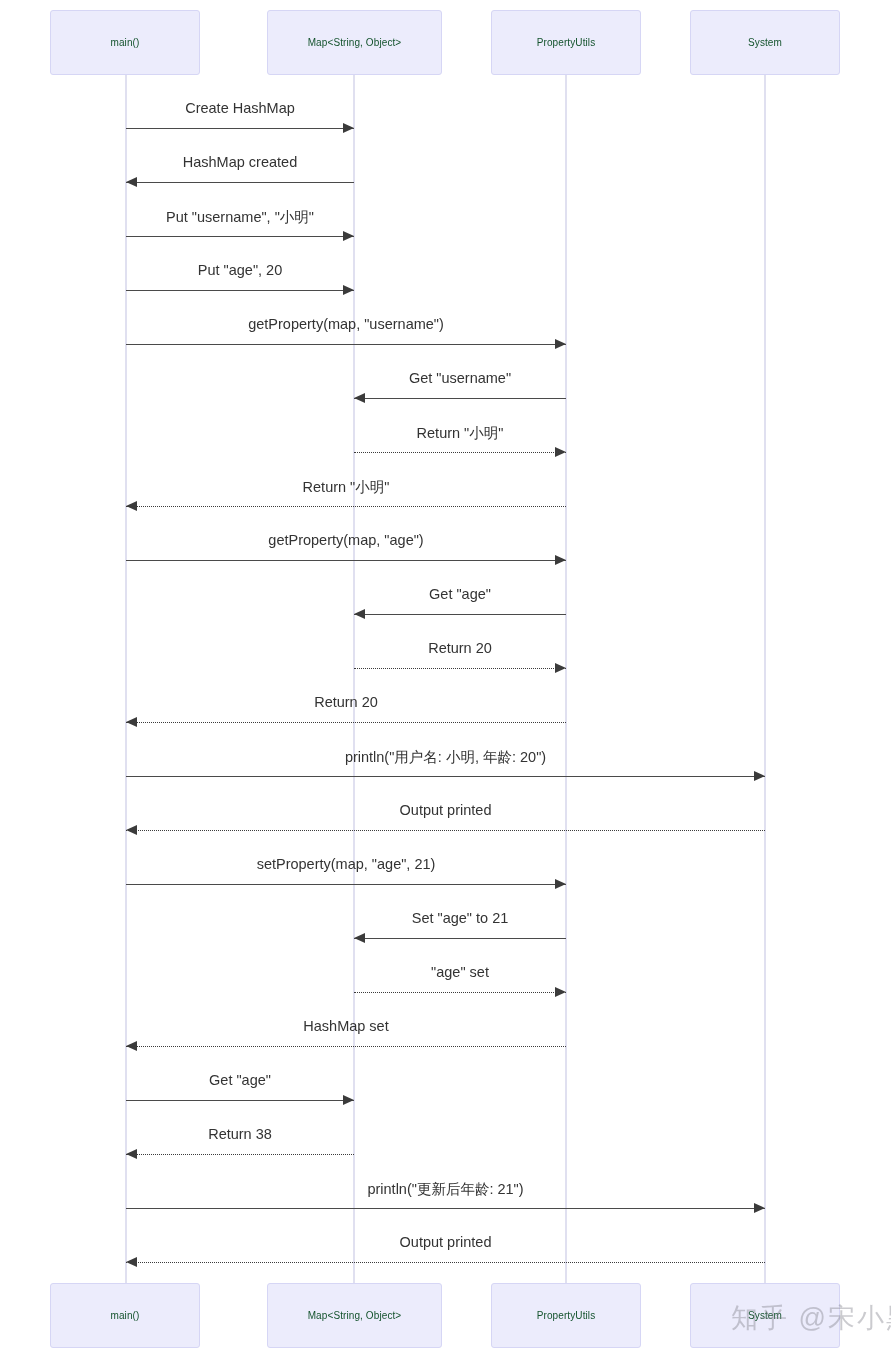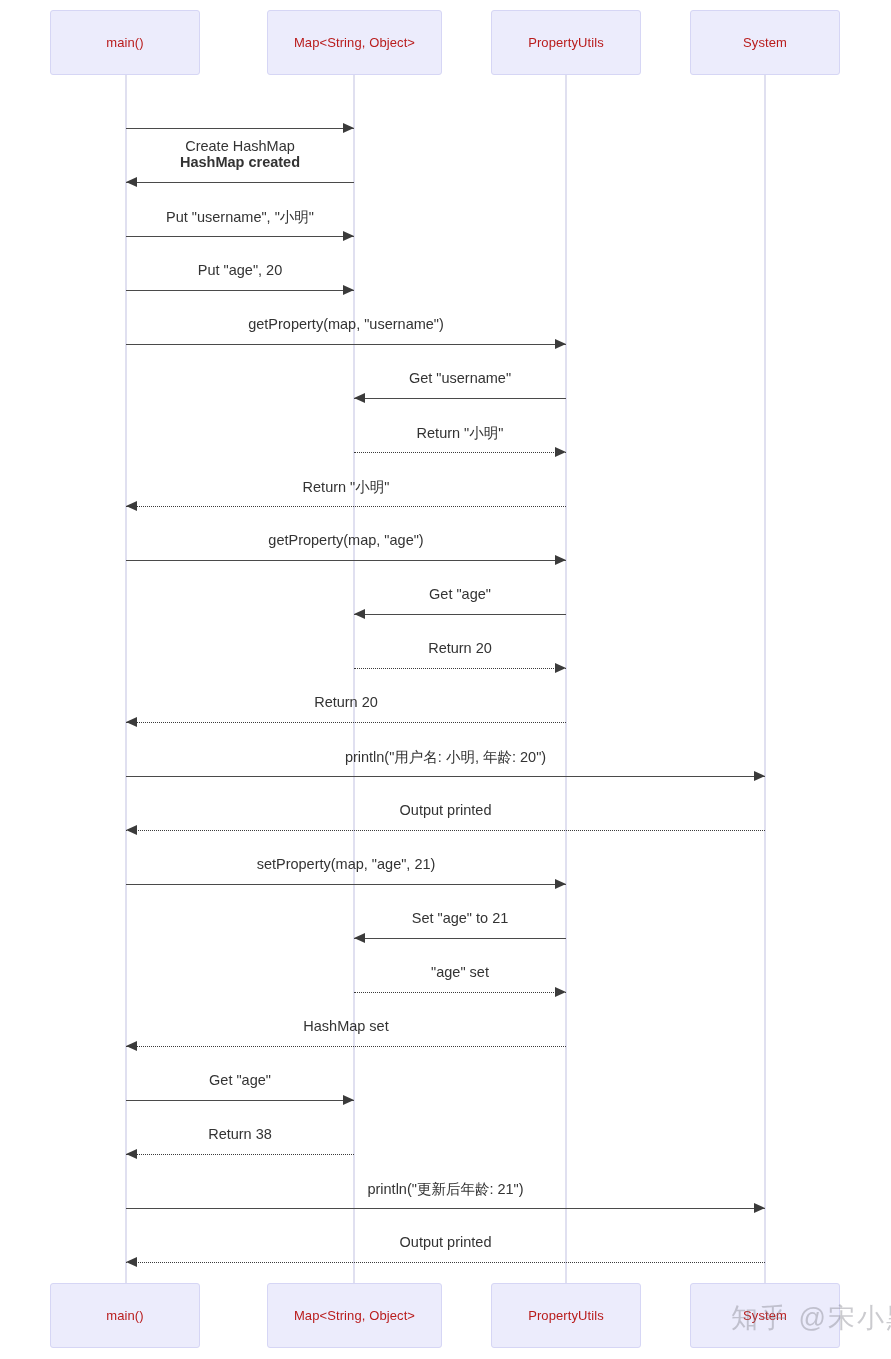--- a/index.html
+++ b/index.html
@@ -11,22 +11,22 @@
     position:relative;
   }
   #diagram{position:absolute;left:0;top:0;width:891px;height:1359px;}
   .actor-box{
     position:absolute;
     box-sizing:border-box;
     background:#ECECFC;
     border:1px solid #D6D6F5;
     border-radius:3px;
     display:flex;align-items:center;justify-content:center;
-    color:#b91c1c;
-    font-size:13px;
+    color:#14532d;
+    font-size:10px;
     letter-spacing:.1px;
     text-align:center;
     z-index:3;
   }
   .lifeline{
     position:absolute;
     width:2px;
     background:#E0E0F0;
     z-index:1;
   }
@@ -85,24 +85,24 @@
     <div class="actor-box" style="left: 50px; width: 150px; top: 10px; height: 65px;">main()</div>
     <div class="actor-box" style="left: 267px; width: 175px; top: 10px; height: 65px;">Map&lt;String, Object&gt;</div>
     <div class="actor-box" style="left: 491px; width: 150px; top: 10px; height: 65px;">PropertyUtils</div>
     <div class="actor-box" style="left: 690px; width: 150px; top: 10px; height: 65px;">System</div>
     <div class="actor-box" style="left: 50px; width: 150px; top: 1283px; height: 65px;">main()</div>
     <div class="actor-box" style="left: 267px; width: 175px; top: 1283px; height: 65px;">Map&lt;String, Object&gt;</div>
     <div class="actor-box" style="left: 491px; width: 150px; top: 1283px; height: 65px;">PropertyUtils</div>
     <div class="actor-box" style="left: 690px; width: 150px; top: 1283px; height: 65px;">System</div>
     <div class="msg-line" style="left: 126px; width: 228px; top: 128px;"></div>
     <div class="arrowhead right" style="top: 123px; left: 343px;"></div>
-    <div class="msg-label" style="left: 240px; top: 100px; margin-top: 38px;">Create HashMap</div>
+    <div class="msg-label" style="left: 240px; top: 100px;">Create HashMap</div>
     <div class="msg-line" style="left: 126px; width: 228px; top: 182px;"></div>
     <div class="arrowhead left" style="top: 177px; left: 126px;"></div>
-    <div class="msg-label" style="left: 240px; top: 154px; font-weight: bold;">HashMap created</div>
+    <div class="msg-label" style="left: 240px; top: 154px;">HashMap created</div>
     <div class="msg-line" style="left: 126px; width: 228px; top: 236px;"></div>
     <div class="arrowhead right" style="top: 231px; left: 343px;"></div>
     <div class="msg-label" style="left: 240px; top: 208px;">Put "username", "小明"</div>
     <div class="msg-line" style="left: 126px; width: 228px; top: 290px;"></div>
     <div class="arrowhead right" style="top: 285px; left: 343px;"></div>
     <div class="msg-label" style="left: 240px; top: 262px;">Put "age", 20</div>
     <div class="msg-line" style="left: 126px; width: 440px; top: 344px;"></div>
     <div class="arrowhead right" style="top: 339px; left: 555px;"></div>
     <div class="msg-label" style="left: 346px; top: 316px;">getProperty(map, "username")</div>
     <div class="msg-line" style="left: 354px; width: 212px; top: 398px;"></div>

